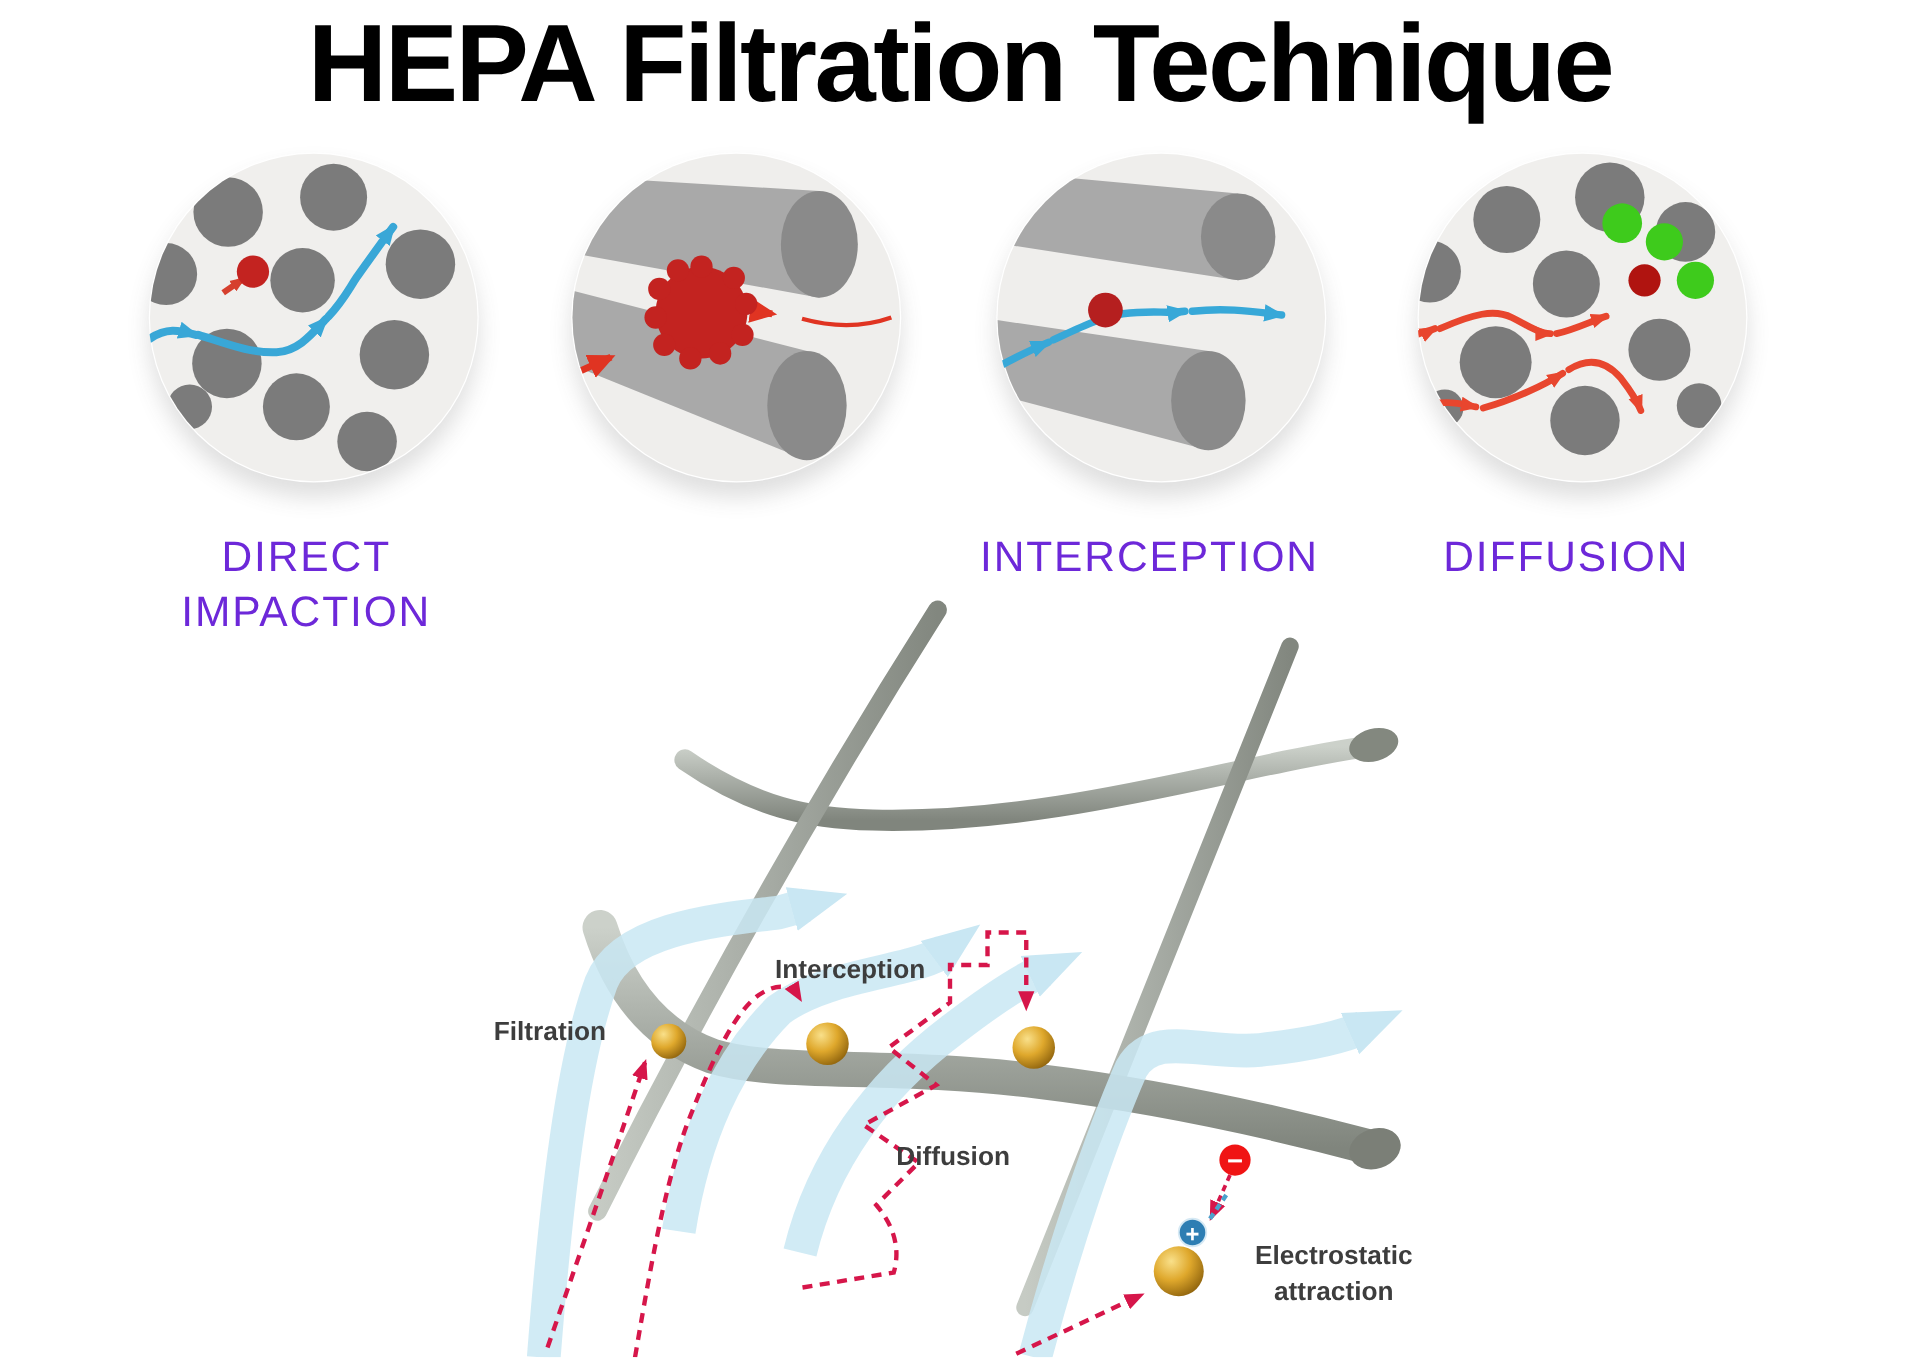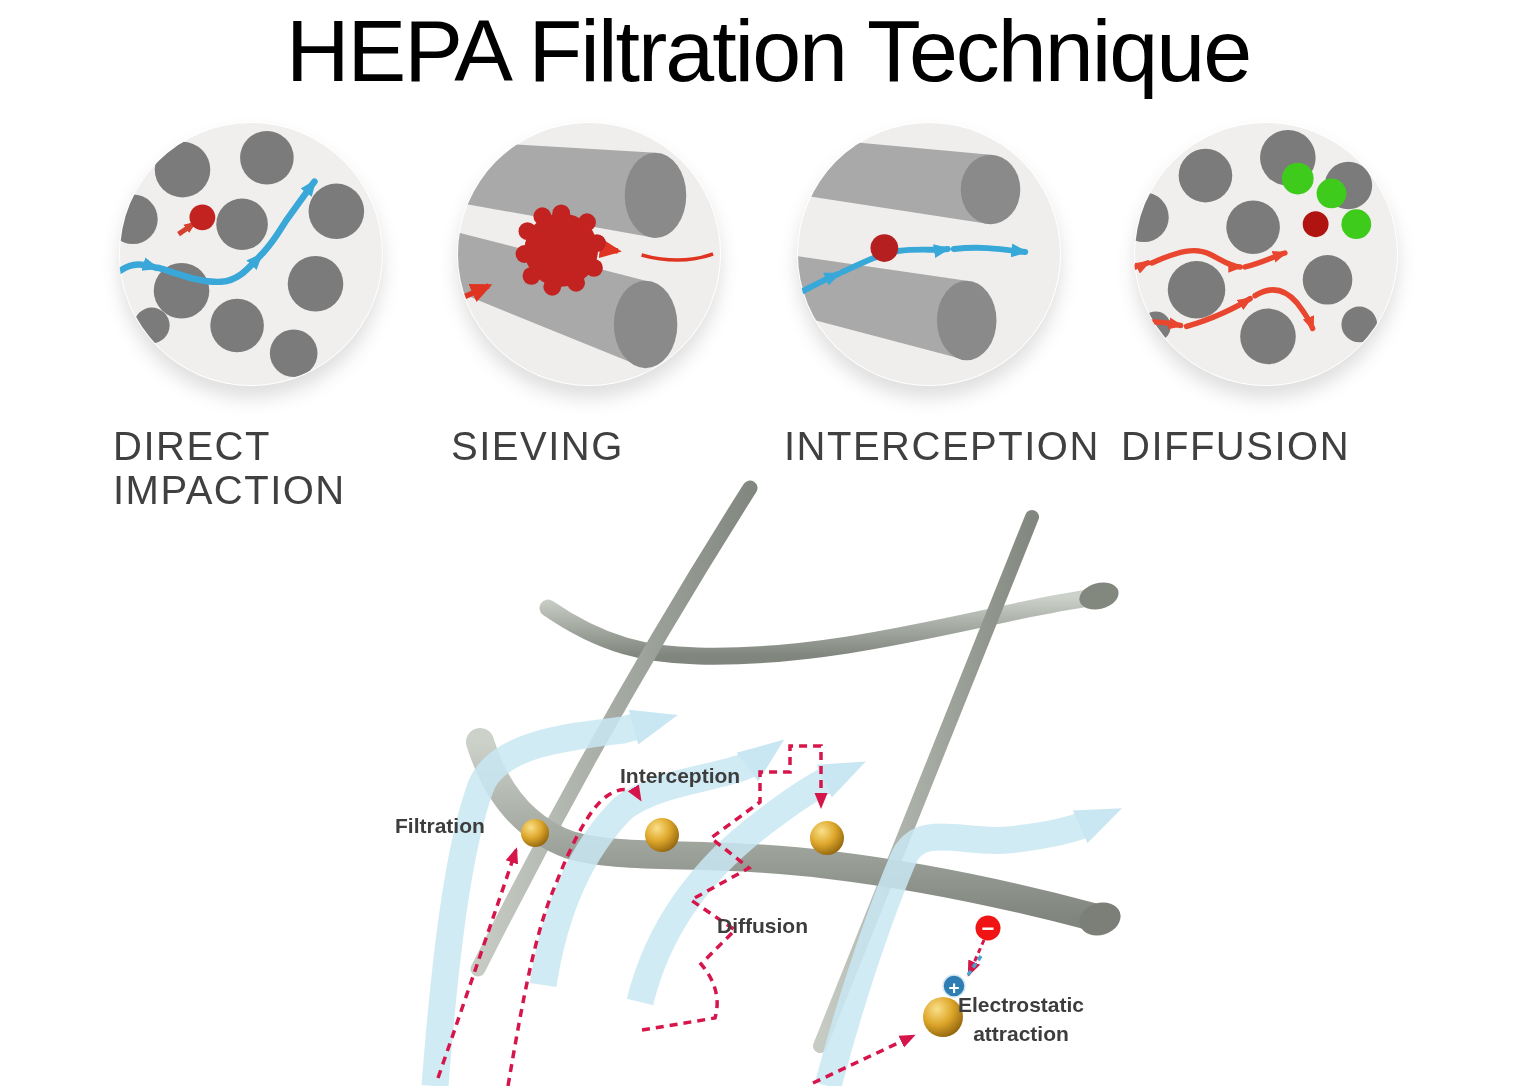--- a/index.html
+++ b/index.html
@@ -1,24 +1,24 @@
 <!DOCTYPE html>
 <html><head>
 <meta charset="utf-8">
 <style>
   html,body{margin:0;padding:0;background:#ffffff;}
   #canvas{position:relative;width:1536px;height:1086px;background:#ffffff;overflow:hidden;
           font-family:"Liberation Sans","DejaVu Sans",sans-serif;}
   .title{position:absolute;left:0;right:0;top:0px;text-align:center;
-         font-size:88px;font-weight:normal;letter-spacing:-2px;color:#000;}
+         font-size:88px;font-weight:bold;letter-spacing:-2px;color:#000;}
   .mech-circle{position:absolute;width:264px;height:264px;border-radius:50%;
                box-shadow:0 12px 18px rgba(80,80,80,0.18);}
   .mech-circle svg{display:block;border-radius:50%;}
-  .caption{position:absolute;top:424px;width:264px;text-align:left;
-           font-size:40px;line-height:44px;letter-spacing:1.5px;color:#404040;font-weight:400;}
+  .caption{position:absolute;top:424px;width:264px;text-align:center;
+           font-size:34px;line-height:44px;letter-spacing:1.5px;color:#6d28d9;font-weight:400;}
   .fiber-diagram{position:absolute;left:383px;top:478px;width:780px;height:608px;}
   .fiber-diagram svg{position:absolute;left:0;top:0;}
   .flabel{position:absolute;font-size:21px;font-weight:bold;color:#3d3d3d;white-space:nowrap;}
   .flabel-center{position:absolute;font-size:21px;font-weight:bold;color:#3d3d3d;
                  text-align:center;line-height:29px;}
 </style>
 </head>
 <body>
 
 <div id="canvas">
@@ -159,21 +159,20 @@
       <g fill="#3ecb1c">
         <circle cx="165" cy="57" r="16"></circle>
           <circle cx="199" cy="72" r="15"></circle>
           <circle cx="224" cy="103" r="15"></circle>
       </g>
       <circle cx="183" cy="103" r="13" fill="#b01410"></circle>
     </svg>
   </div>
 
   <div class="caption" style="left:113px;">DIRECT IMPACTION</div>
-  <div class="caption" style="left:451px;">SIEVING</div>
   <div class="caption" style="left:784px;">INTERCEPTION</div>
   <div class="caption" style="left:1121px;">DIFFUSION</div>
 
   <div class="fiber-diagram">
     <svg width="780" height="608" viewBox="0 0 780 608">
       <defs>
         <linearGradient id="gfib" x1="0" y1="0" x2="0" y2="1">
           <stop offset="0" stop-color="#ccd1ca"></stop>
             <stop offset="0.45" stop-color="#a9aea7"></stop>
             <stop offset="1" stop-color="#80857d"></stop>
@@ -234,19 +233,19 @@
       </g>
       <g>
         <circle cx="571" cy="508" r="11" fill="#2e7eb3" stroke="#d6e9f4" stroke-width="1.5"></circle>
         <text x="571" y="515.5" text-anchor="middle" font-size="19" font-weight="bold" fill="#ffffff">+</text>
       </g>
     </svg>
 
     <div class="flabel" style="left:12px;top:336px;">Filtration</div>
     <div class="flabel" style="left:237px;top:286px;">Interception</div>
     <div class="flabel" style="left:334px;top:436px;">Diffusion</div>
-    <div class="flabel-center" style="left:563px;top:512px;width:150px;">
+    <div class="flabel-center" style="left:609px;top:512px;width:150px;">
       <span style="display:block">Electrostatic</span>
       <span style="display:block">attraction</span>
     </div>
   </div>
 
 </div>
 
 </body></html>

